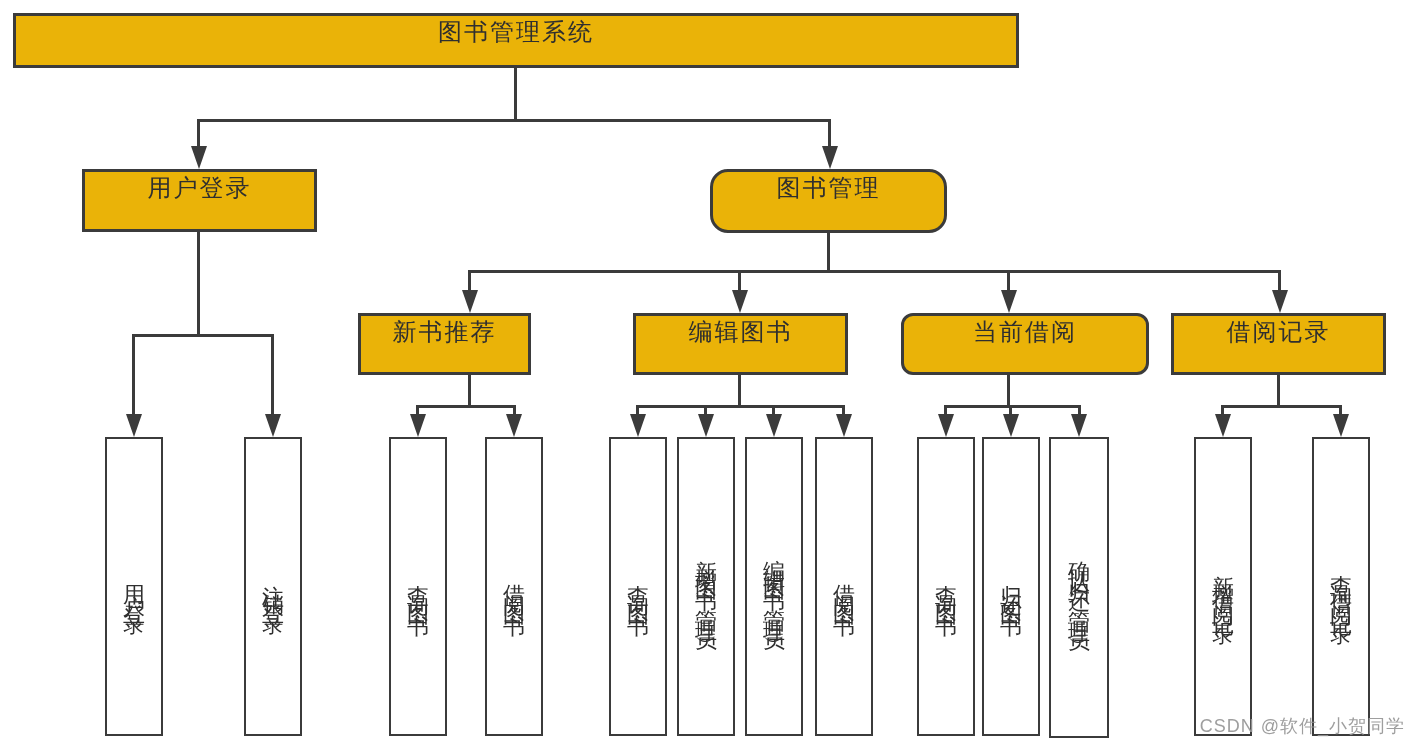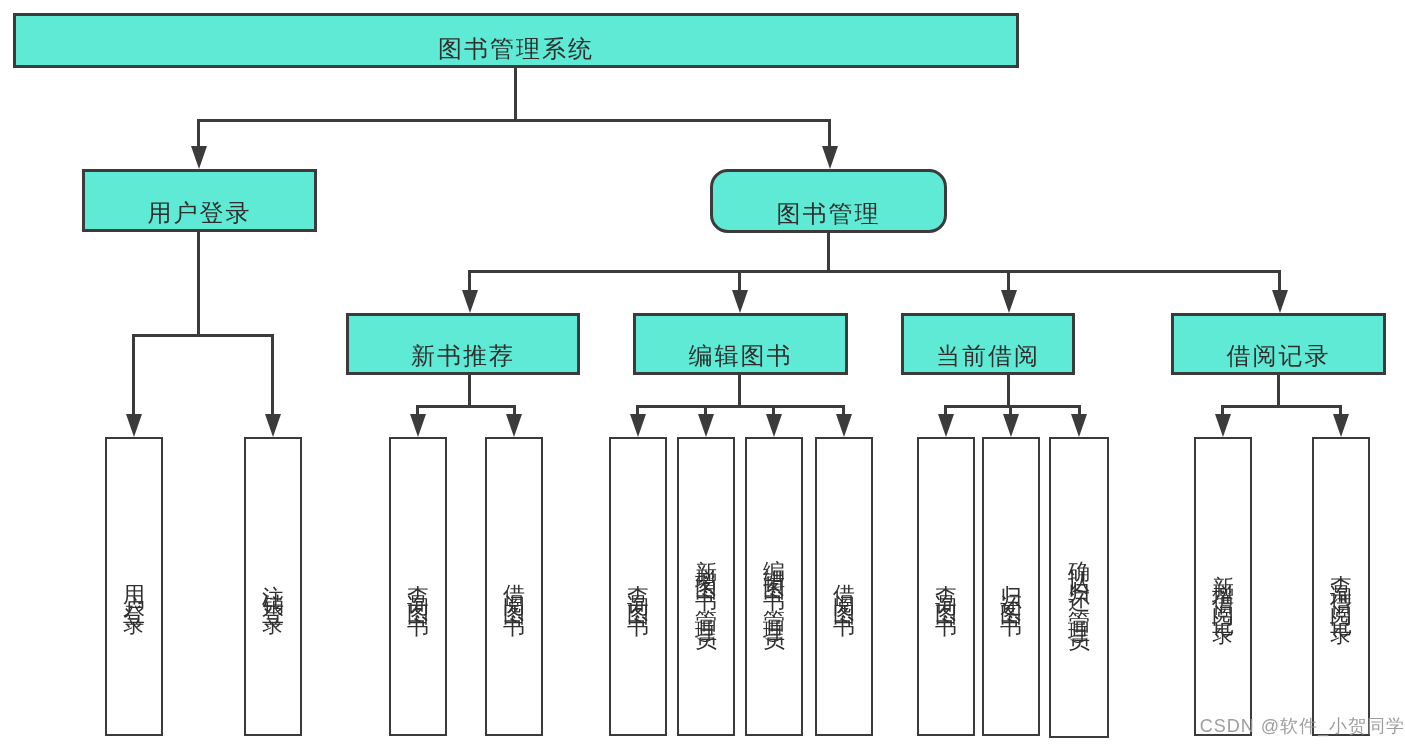--- a/index.html
+++ b/index.html
@@ -2,22 +2,22 @@
 <html><head>
 <meta charset="utf-8">
 <style>
   html,body { margin:0; padding:0; background:#ffffff; }
   .stage {
     position:relative; width:1405px; height:747px; background:#ffffff;
     font-family:"Liberation Sans","DejaVu Sans",sans-serif; color:#2f2f2f; overflow:hidden;
   }
   
   .box {
-    position:absolute; box-sizing:border-box; background:#5eead4;
-    border:3px solid #3b3b3b; display:flex; align-items:flex-end; justify-content:center;
+    position:absolute; box-sizing:border-box; background:#eab308;
+    border:3px solid #3b3b3b; display:flex; align-items:flex-start; justify-content:center;
     font-size:24px; letter-spacing:2px; z-index:2;
   }
   .leaf {
     position:absolute; box-sizing:border-box; background:#ffffff;
     border:2px solid #3b3b3b; display:flex; align-items:center; justify-content:center;
     font-size:22px; z-index:2;
   }
   .leaf span { writing-mode:vertical-lr; text-orientation:mixed; letter-spacing:10px; line-height:1; }
   
   .v { position:absolute; width:3px; background:#3b3b3b; z-index:1; }
@@ -98,27 +98,27 @@
     <span>图书管理系统</span>
   </div>
 
   <div class="box" style="left:82px;top:169px;width:235px;height:63px;">
     <span>用户登录</span>
   </div>
   <div class="box" style="left:710px;top:169px;width:237px;height:64px;border-radius:18px;">
     <span>图书管理</span>
   </div>
 
-  <div class="box" style="left:346px;top:313px;width:234px;height:62px;">
+  <div class="box" style="left:358px;top:313px;width:173px;height:62px;">
     <span>新书推荐</span>
   </div>
   <div class="box" style="left:633px;top:313px;width:215px;height:62px;">
     <span>编辑图书</span>
   </div>
-  <div class="box" style="left:901px;top:313px;width:174px;height:62px;">
+  <div class="box" style="left:901px;top:313px;width:248px;height:62px;border-radius:12px;">
     <span>当前借阅</span>
   </div>
   <div class="box" style="left:1171px;top:313px;width:215px;height:62px;">
     <span>借阅记录</span>
   </div>
 
   <div class="leaf" style="left:105px;top:437px;width:58px;height:299px;">
     <span>用户登录</span>
   </div>
   <div class="leaf" style="left:244px;top:437px;width:58px;height:299px;">

